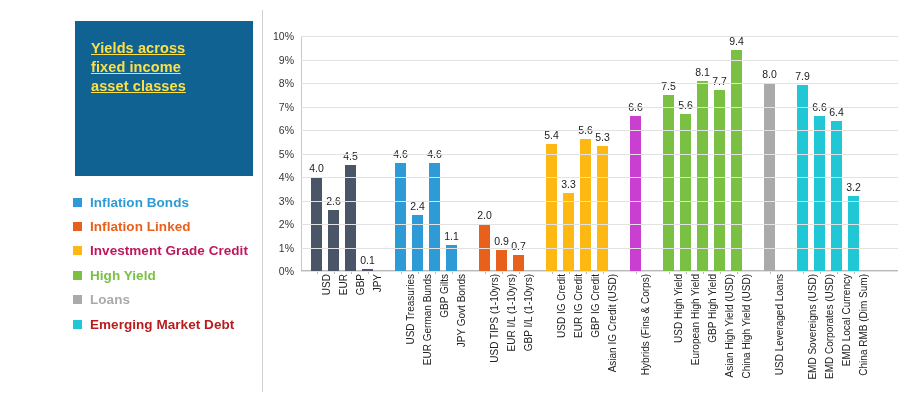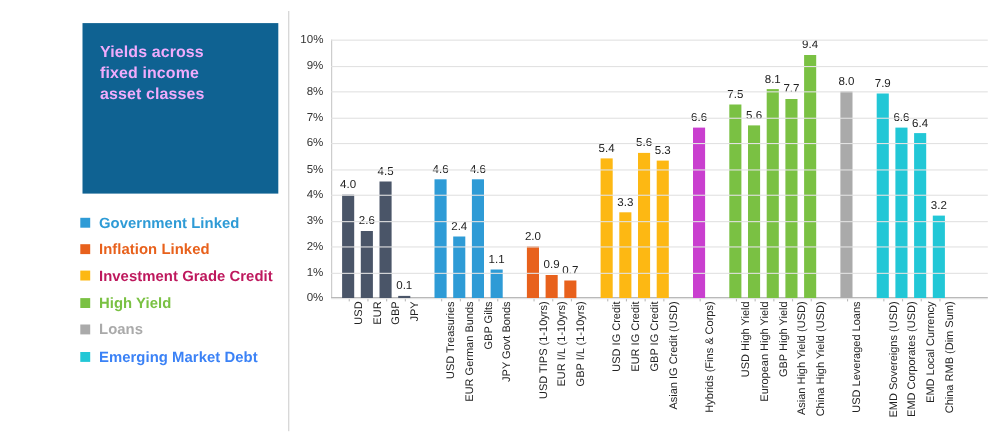--- a/index.html
+++ b/index.html
@@ -55,48 +55,48 @@
     transform:rotate(-90deg) translateX(-100%);
   }
 </style>
 </head>
 <body>
 
 <div id="root">
 
   <div class="left-panel">
     <div class="title-card" id="title-card" style="background: rgb(15, 98, 146);">
-      <div class="title-text" style="color: #f0abfc;">Yields  across
+      <div class="title-text" style="color: #fde047; text-decoration: underline;">Yields  across
 fixed income
 asset classes</div>
     </div>
     <div class="legend" id="legend">
         <div class="legend-row">
           <span class="legend-swatch" style="background: rgb(46, 155, 214);"></span>
-          <span class="legend-label" style="color: rgb(46, 155, 214);">Government Linked</span>
+          <span class="legend-label" style="color: rgb(46, 155, 214);">Inflation Bonds</span>
         </div>
         <div class="legend-row">
           <span class="legend-swatch" style="background: rgb(232, 97, 28);"></span>
           <span class="legend-label" style="color: rgb(232, 97, 28);">Inflation Linked</span>
         </div>
         <div class="legend-row">
           <span class="legend-swatch" style="background: rgb(253, 184, 19);"></span>
           <span class="legend-label" style="color: #be185d;">Investment Grade Credit</span>
         </div>
         <div class="legend-row">
           <span class="legend-swatch" style="background: rgb(122, 193, 67);"></span>
           <span class="legend-label" style="color: rgb(122, 193, 67);">High Yield</span>
         </div>
         <div class="legend-row">
           <span class="legend-swatch" style="background: rgb(170, 170, 170);"></span>
           <span class="legend-label" style="color: rgb(170, 170, 170);">Loans</span>
         </div>
         <div class="legend-row">
           <span class="legend-swatch" style="background: rgb(34, 199, 214);"></span>
-          <span class="legend-label" style="color: #3b82f6;">Emerging Market Debt</span>
+          <span class="legend-label" style="color: #b91c1c;">Emerging Market Debt</span>
         </div>
       </div>
   </div>
 
   <div class="divider"></div>
 
   <div class="chart">
     <div class="yaxis" id="yaxis">
         <div class="ytick" style="top: 243px;">0%</div>
         <div class="ytick" style="top: 219.5px;">1%</div>

